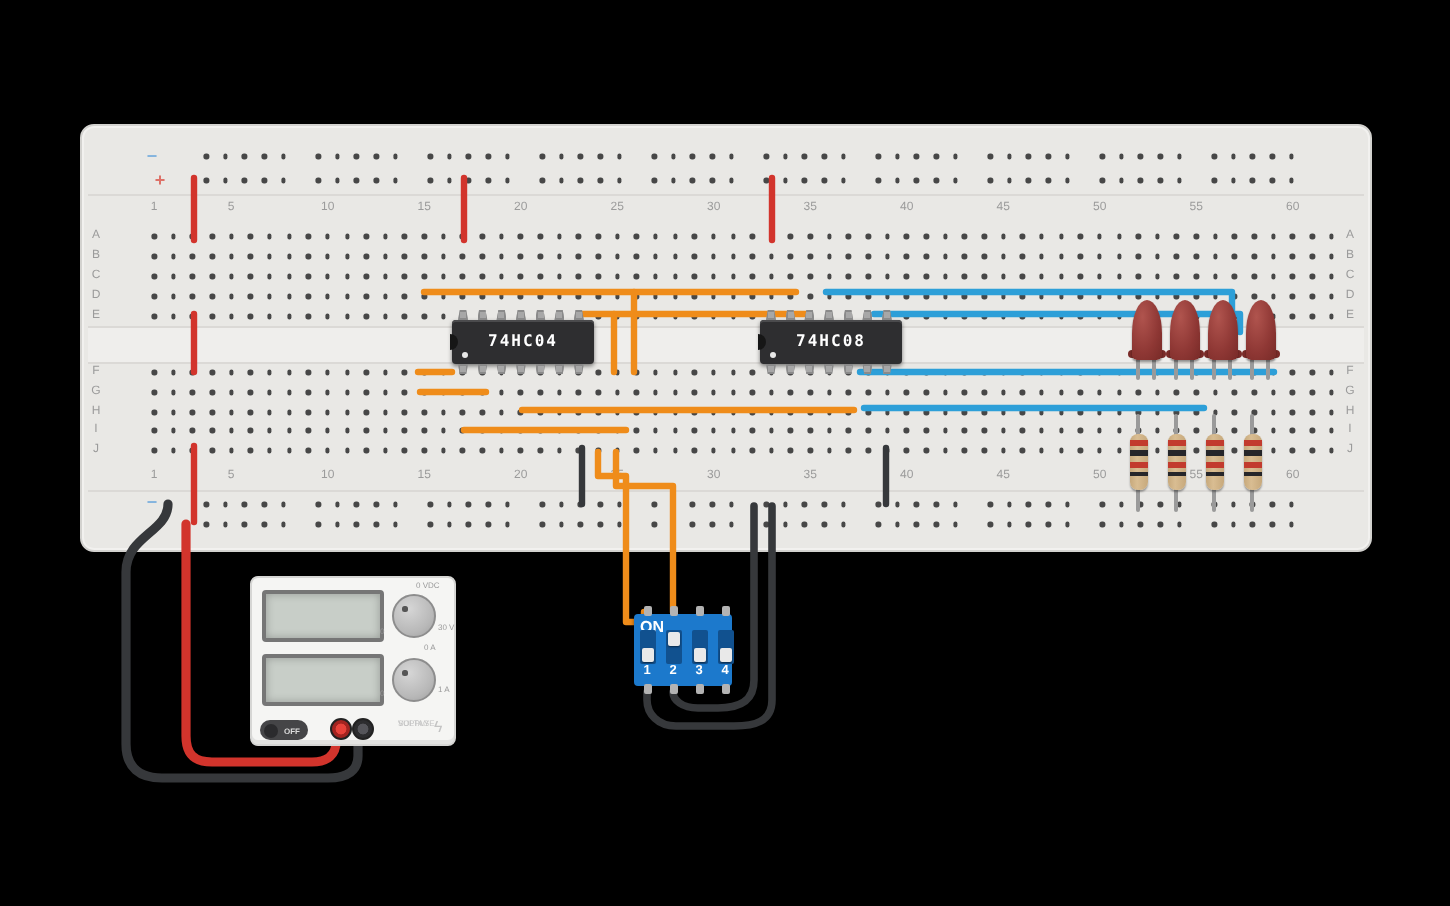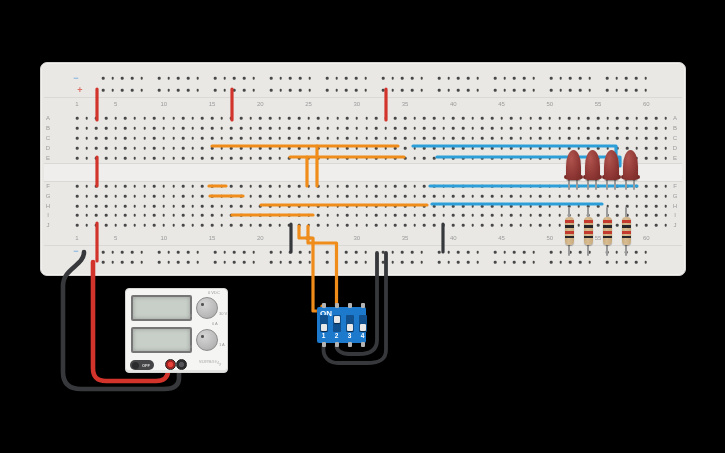--- a/index.html
+++ b/index.html
@@ -998,20 +998,58 @@
     <path class="w-bl" d="M437,157 L620,157 L620,166"></path>
     <path class="w-bl" d="M593,157 L593,170"></path>
     <path class="w-bl" d="M430,186 L637,186"></path>
     <path class="w-bl" d="M432,204 L602,204"></path>
 
     <path class="w-bk w-dip" d="M377,253 L377,340 C377,351 369,354 359,354 L349,354 C341,354 336.5,350 336.5,346"></path>
     <path class="w-bk w-dip" d="M386,253 L386,350 C386,361 377,363 367,363 L338,363 C329,363 323.5,357 323.5,350 L323.5,346"></path>
   </svg>
 
   <div id="components">
+    <div class="ic" id="ic1" style="left:226px">
+      <span class="ic-label">74HC04</span>
+      <div class="notch"></div>
+      <div class="pin1dot"></div>
+    <div class="icpin top" style="left: 3px;"></div>
+        <div class="icpin bot" style="left: 3px;"></div>
+        <div class="icpin top" style="left: 12.65px;"></div>
+        <div class="icpin bot" style="left: 12.65px;"></div>
+        <div class="icpin top" style="left: 22.3px;"></div>
+        <div class="icpin bot" style="left: 22.3px;"></div>
+        <div class="icpin top" style="left: 31.95px;"></div>
+        <div class="icpin bot" style="left: 31.95px;"></div>
+        <div class="icpin top" style="left: 41.6px;"></div>
+        <div class="icpin bot" style="left: 41.6px;"></div>
+        <div class="icpin top" style="left: 51.25px;"></div>
+        <div class="icpin bot" style="left: 51.25px;"></div>
+        <div class="icpin top" style="left: 60.9px;"></div>
+        <div class="icpin bot" style="left: 60.9px;"></div>
+      </div>
+    <div class="ic" id="ic2" style="left:380px">
+      <span class="ic-label">74HC08</span>
+      <div class="notch"></div>
+      <div class="pin1dot"></div>
+    <div class="icpin top" style="left: 3px;"></div>
+        <div class="icpin bot" style="left: 3px;"></div>
+        <div class="icpin top" style="left: 12.65px;"></div>
+        <div class="icpin bot" style="left: 12.65px;"></div>
+        <div class="icpin top" style="left: 22.3px;"></div>
+        <div class="icpin bot" style="left: 22.3px;"></div>
+        <div class="icpin top" style="left: 31.95px;"></div>
+        <div class="icpin bot" style="left: 31.95px;"></div>
+        <div class="icpin top" style="left: 41.6px;"></div>
+        <div class="icpin bot" style="left: 41.6px;"></div>
+        <div class="icpin top" style="left: 51.25px;"></div>
+        <div class="icpin bot" style="left: 51.25px;"></div>
+        <div class="icpin top" style="left: 60.9px;"></div>
+        <div class="icpin bot" style="left: 60.9px;"></div>
+      </div>
 
     <div class="dip" id="dip">
       <div class="dipbody"></div>
       <span class="dip-on">ON</span>
     <div class="dippin" style="left: 4.5px; top: 0px;"></div>
         <div class="dippin" style="left: 4.5px; top: 39px;"></div>
         <div class="diptrack" style="left: 2.5px;">
           <div class="dipslider down"></div>
         </div>
         <span class="dipnum" style="left: 2.5px;">1</span>

